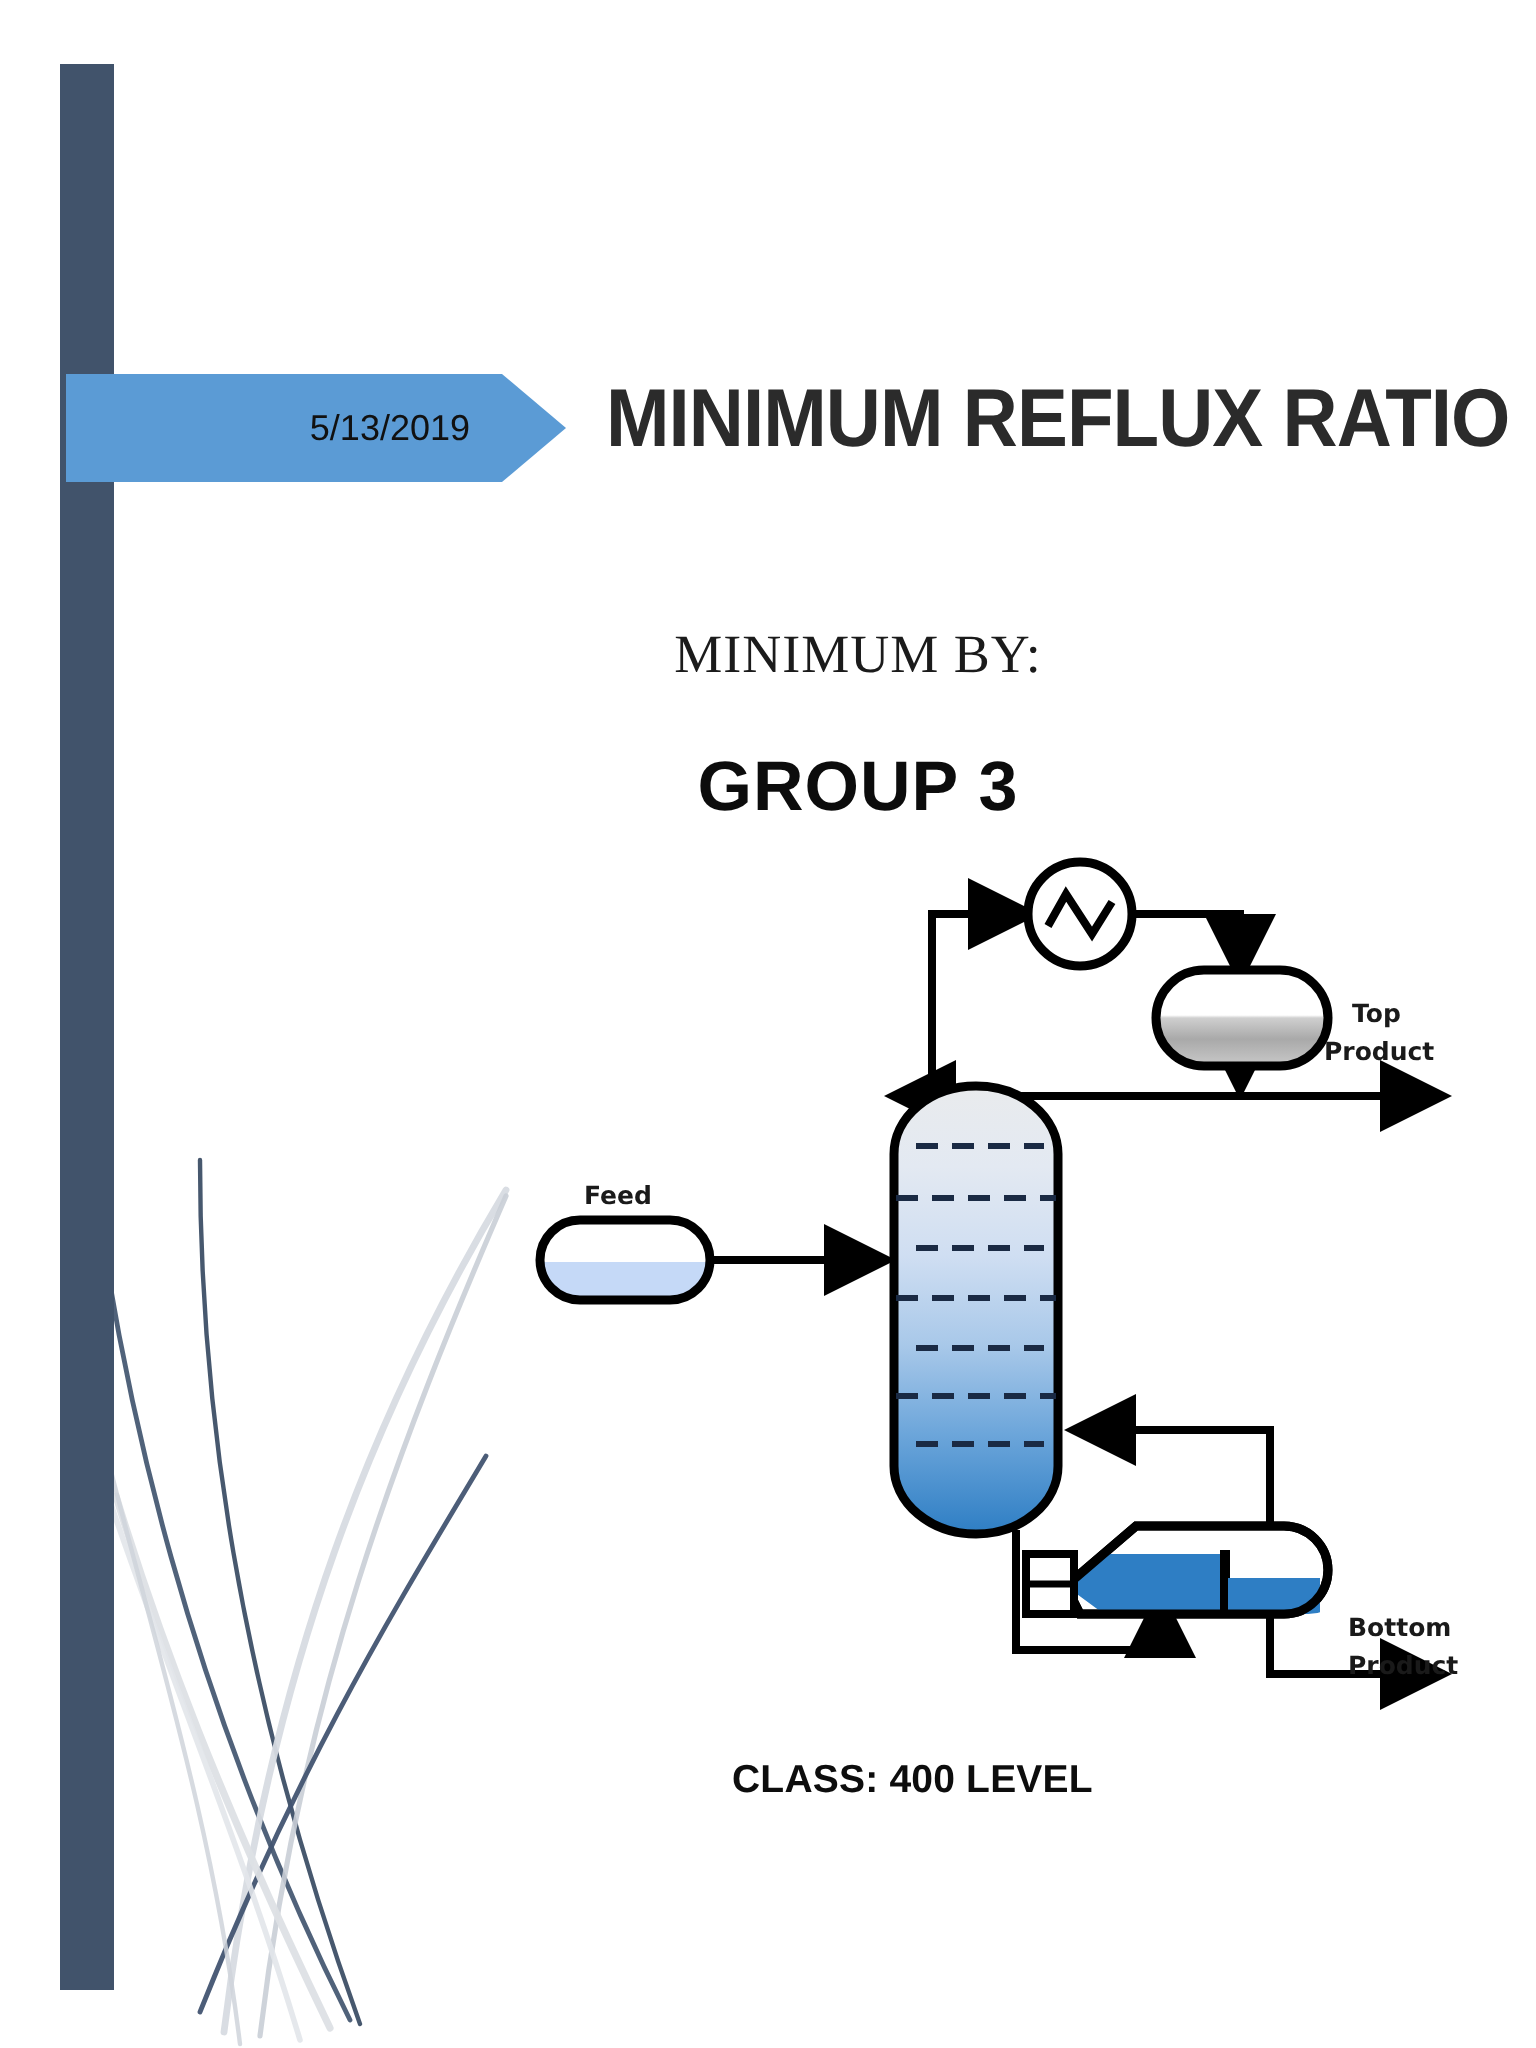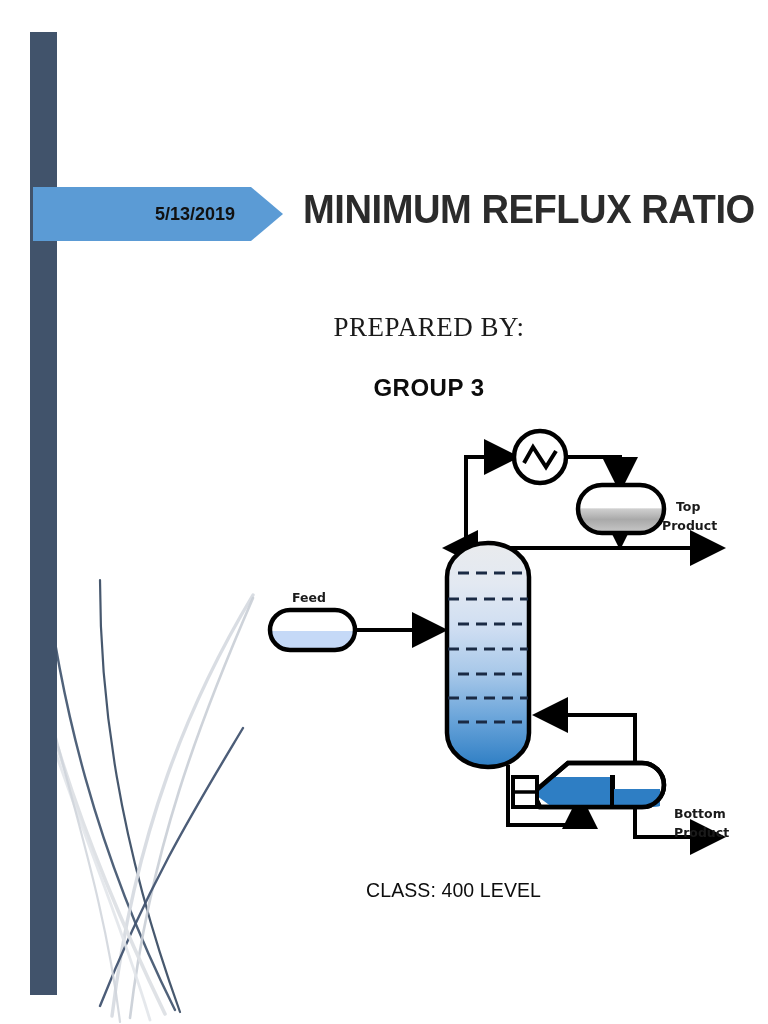--- a/index.html
+++ b/index.html
@@ -58,21 +58,21 @@
     left: 33px;
     top: 187px;
     width: 218px;
     height: 54px;
     display: flex;
     align-items: center;
     justify-content: flex-end;
     padding-right: 16px;
     box-sizing: border-box;
     font-size: 18px;
-    font-weight: bold;
+    font-weight: normal;
     color: #111111;
     letter-spacing: 0px;
     padding-left: 24px;
   }
 
   
   .main-title {
     position: absolute;
     left: 303px;
     top: 186px;
@@ -101,21 +101,21 @@
     letter-spacing: 0.5px;
   }
   .group-name {
     position: absolute;
     left: 0;
     top: 374px;
     width: 768px;
     text-align: center;
     padding-left: 90px;
     box-sizing: border-box;
-    font-size: 24px;
+    font-size: 35px;
     font-weight: bold;
     color: #0c0c0c;
     letter-spacing: 0.5px;
   }
 
   
   .diagram {
     position: absolute;
     left: 250px;
     top: 425px;
@@ -131,21 +131,21 @@
   }
 
   
   .footer-block {
     position: absolute;
     left: 366px;
     top: 876px;
   }
   .footer-line {
     font-size: 19.5px;
-    font-weight: normal;
+    font-weight: bold;
     color: #0d0d0d;
     line-height: 29px;
     white-space: nowrap;
     letter-spacing: 0.1px;
   }
 </style>
 </head>
 <body>
 
 <div class="page">
@@ -167,21 +167,21 @@
 
   <div class="date-banner">
     <svg width="250" height="54" viewBox="0 0 250 54" xmlns="http://www.w3.org/2000/svg">
       <polygon points="0,0 218,0 250,27 218,54 0,54" fill="#5b9bd5"></polygon>
     </svg>
   </div>
   <div class="date-text">5/13/2019</div>
 
   <div class="main-title">MINIMUM REFLUX RATIO</div>
 
-  <div class="prepared-by">PREPARED BY:</div>
+  <div class="prepared-by">MINIMUM BY:</div>
   <div class="group-name">GROUP 3</div>
 
   <div class="diagram">
     <svg width="518" height="460" viewBox="0 0 518 460" xmlns="http://www.w3.org/2000/svg">
       <defs>
         <linearGradient id="colGrad" x1="0" y1="0" x2="0" y2="1">
           <stop offset="0%" stop-color="#e9ebed"></stop>
           <stop offset="18%" stop-color="#e3e9f2"></stop>
           <stop offset="38%" stop-color="#cfdef2"></stop>
           <stop offset="58%" stop-color="#a8c8e9"></stop>

